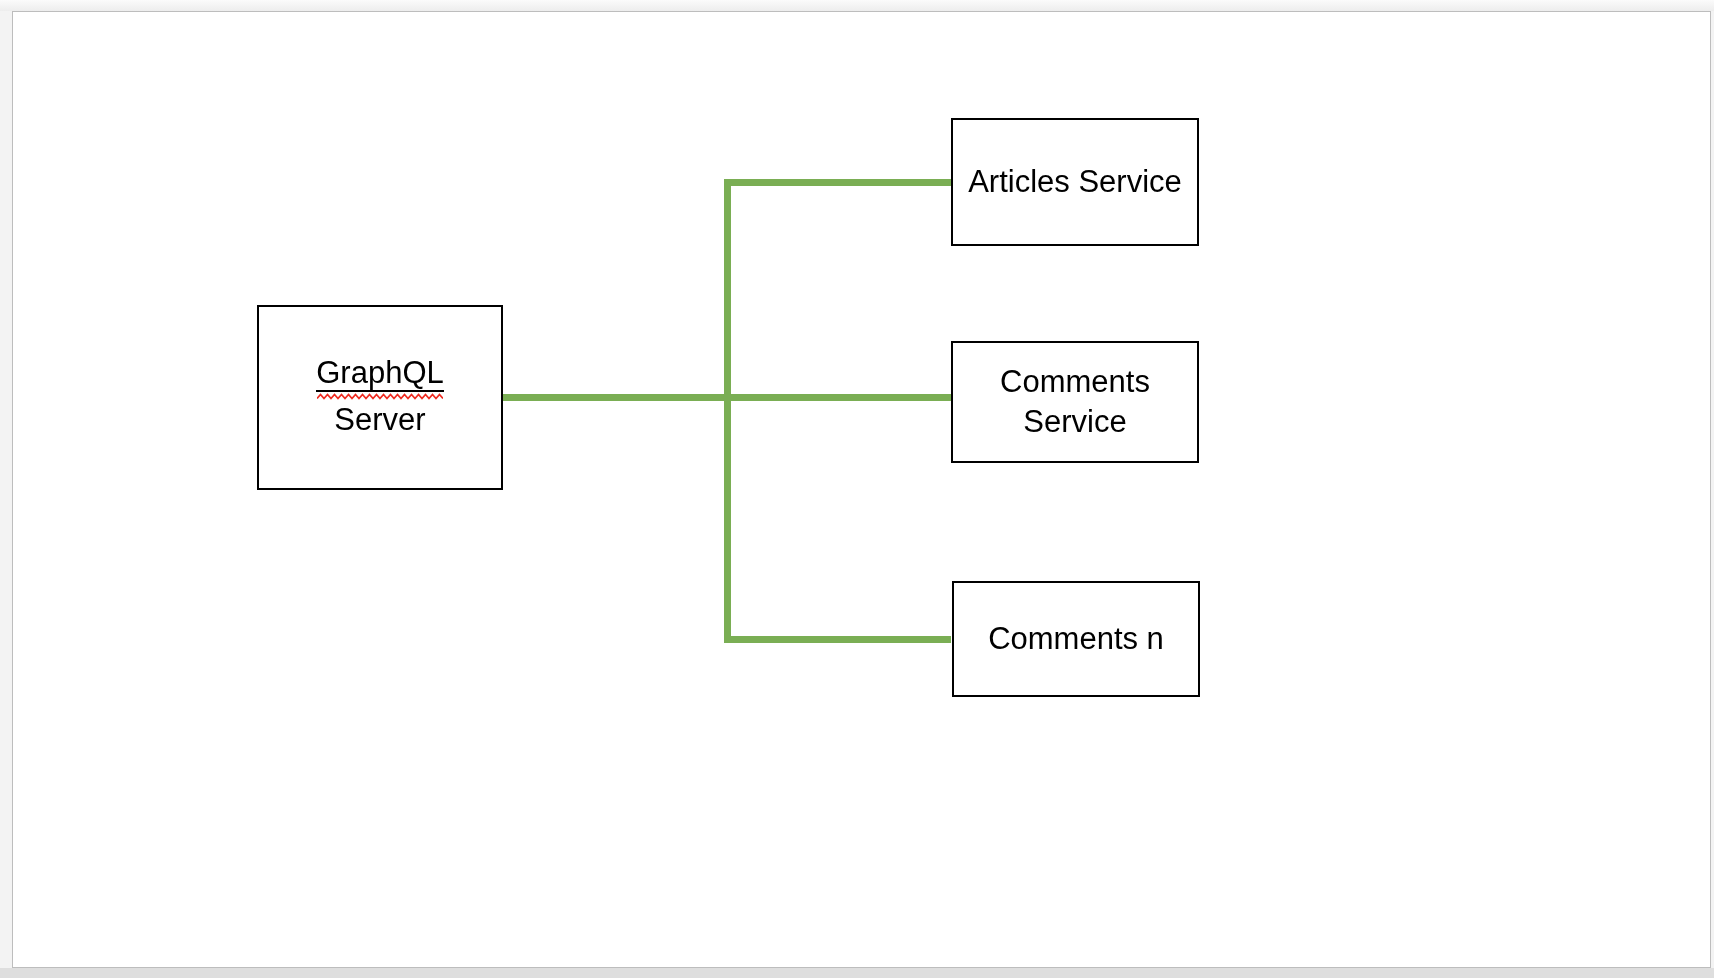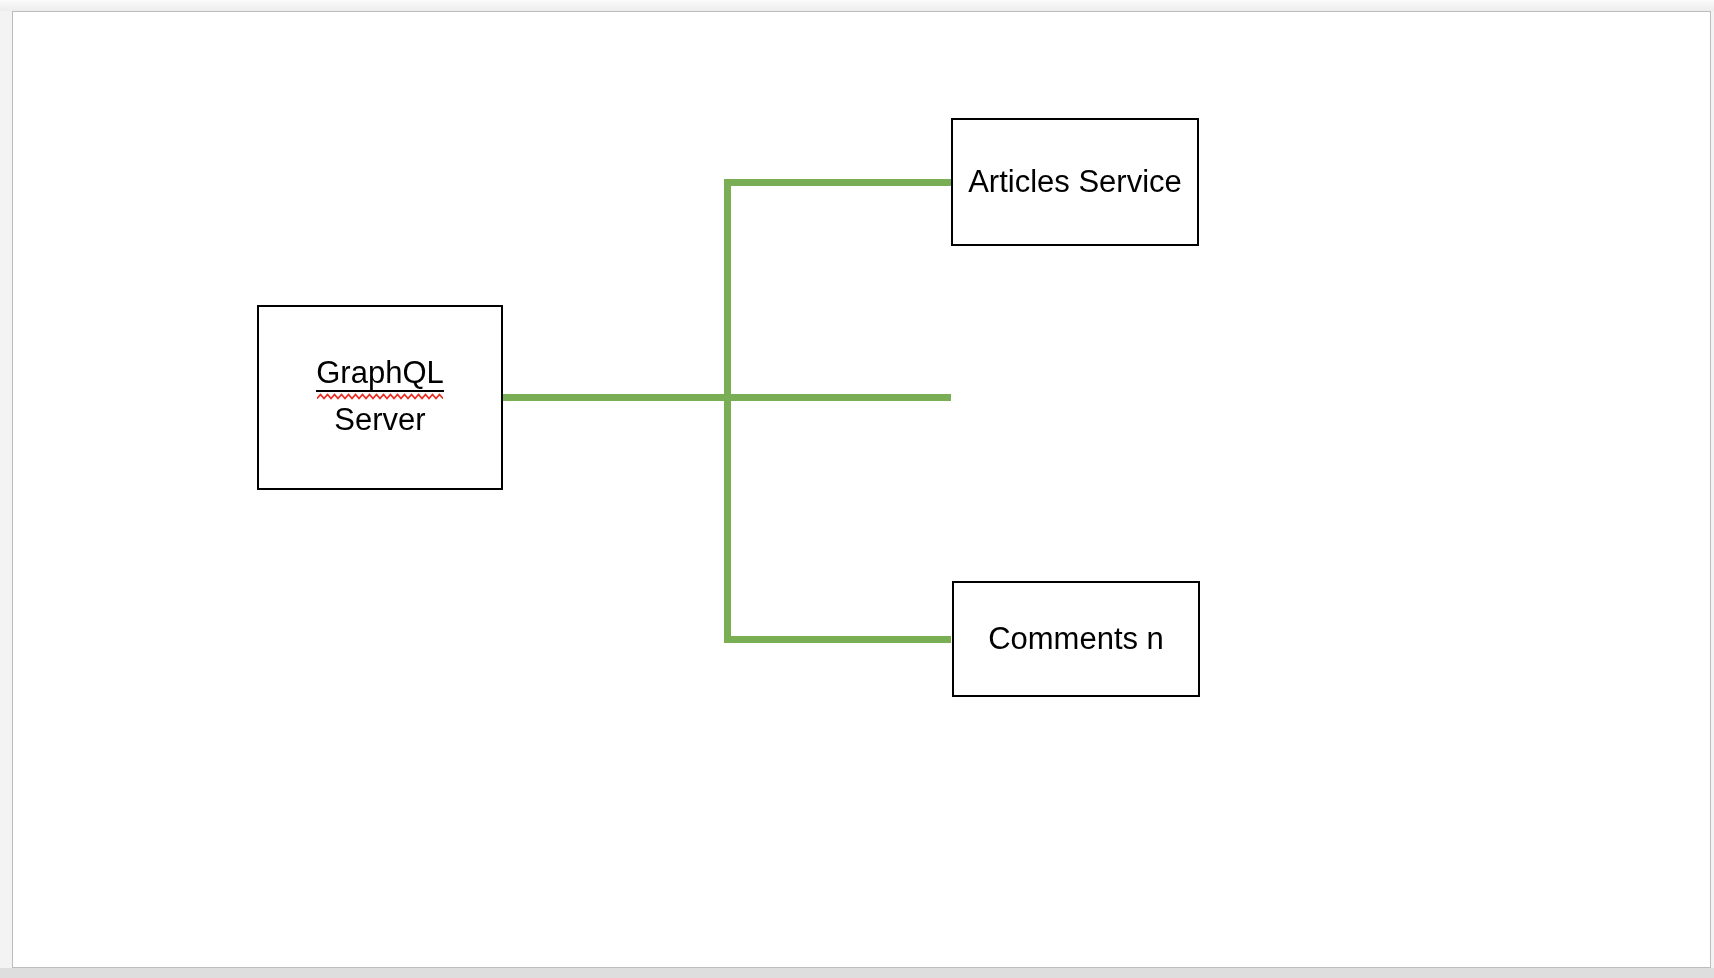--- a/index.html
+++ b/index.html
@@ -85,19 +85,23 @@
           <polyline points="0,5.5 3.5,1.5 7,5.5 10.5,1.5 14,5.5 17.5,1.5 21,5.5 24.5,1.5 28,5.5 31.5,1.5 35,5.5 38.5,1.5 42,5.5 45.5,1.5 49,5.5 52.5,1.5 56,5.5 59.5,1.5 63,5.5 66.5,1.5 70,5.5 73.5,1.5 77,5.5 80.5,1.5 84,5.5 87.5,1.5 91,5.5 94.5,1.5 98,5.5 101.5,1.5 105,5.5 108.5,1.5 112,5.5 115.5,1.5 119,5.5 122.5,1.5 126,5.5" fill="none" stroke="#ee2a20" stroke-width="1.8"></polyline>
         </svg>
       </div>
       <span>Server</span>
     </div>
 
     <div class="node node-articles">
       <span>Articles Service</span>
     </div>
 
+    <div class="node node-comments">
+      <span>Comments</span>
+      <span>Service</span>
+    </div>
 
     <div class="node node-servicen">
       <span>Comments n</span>
     </div>
 
   </div>
 </div>
 
 </body></html>

